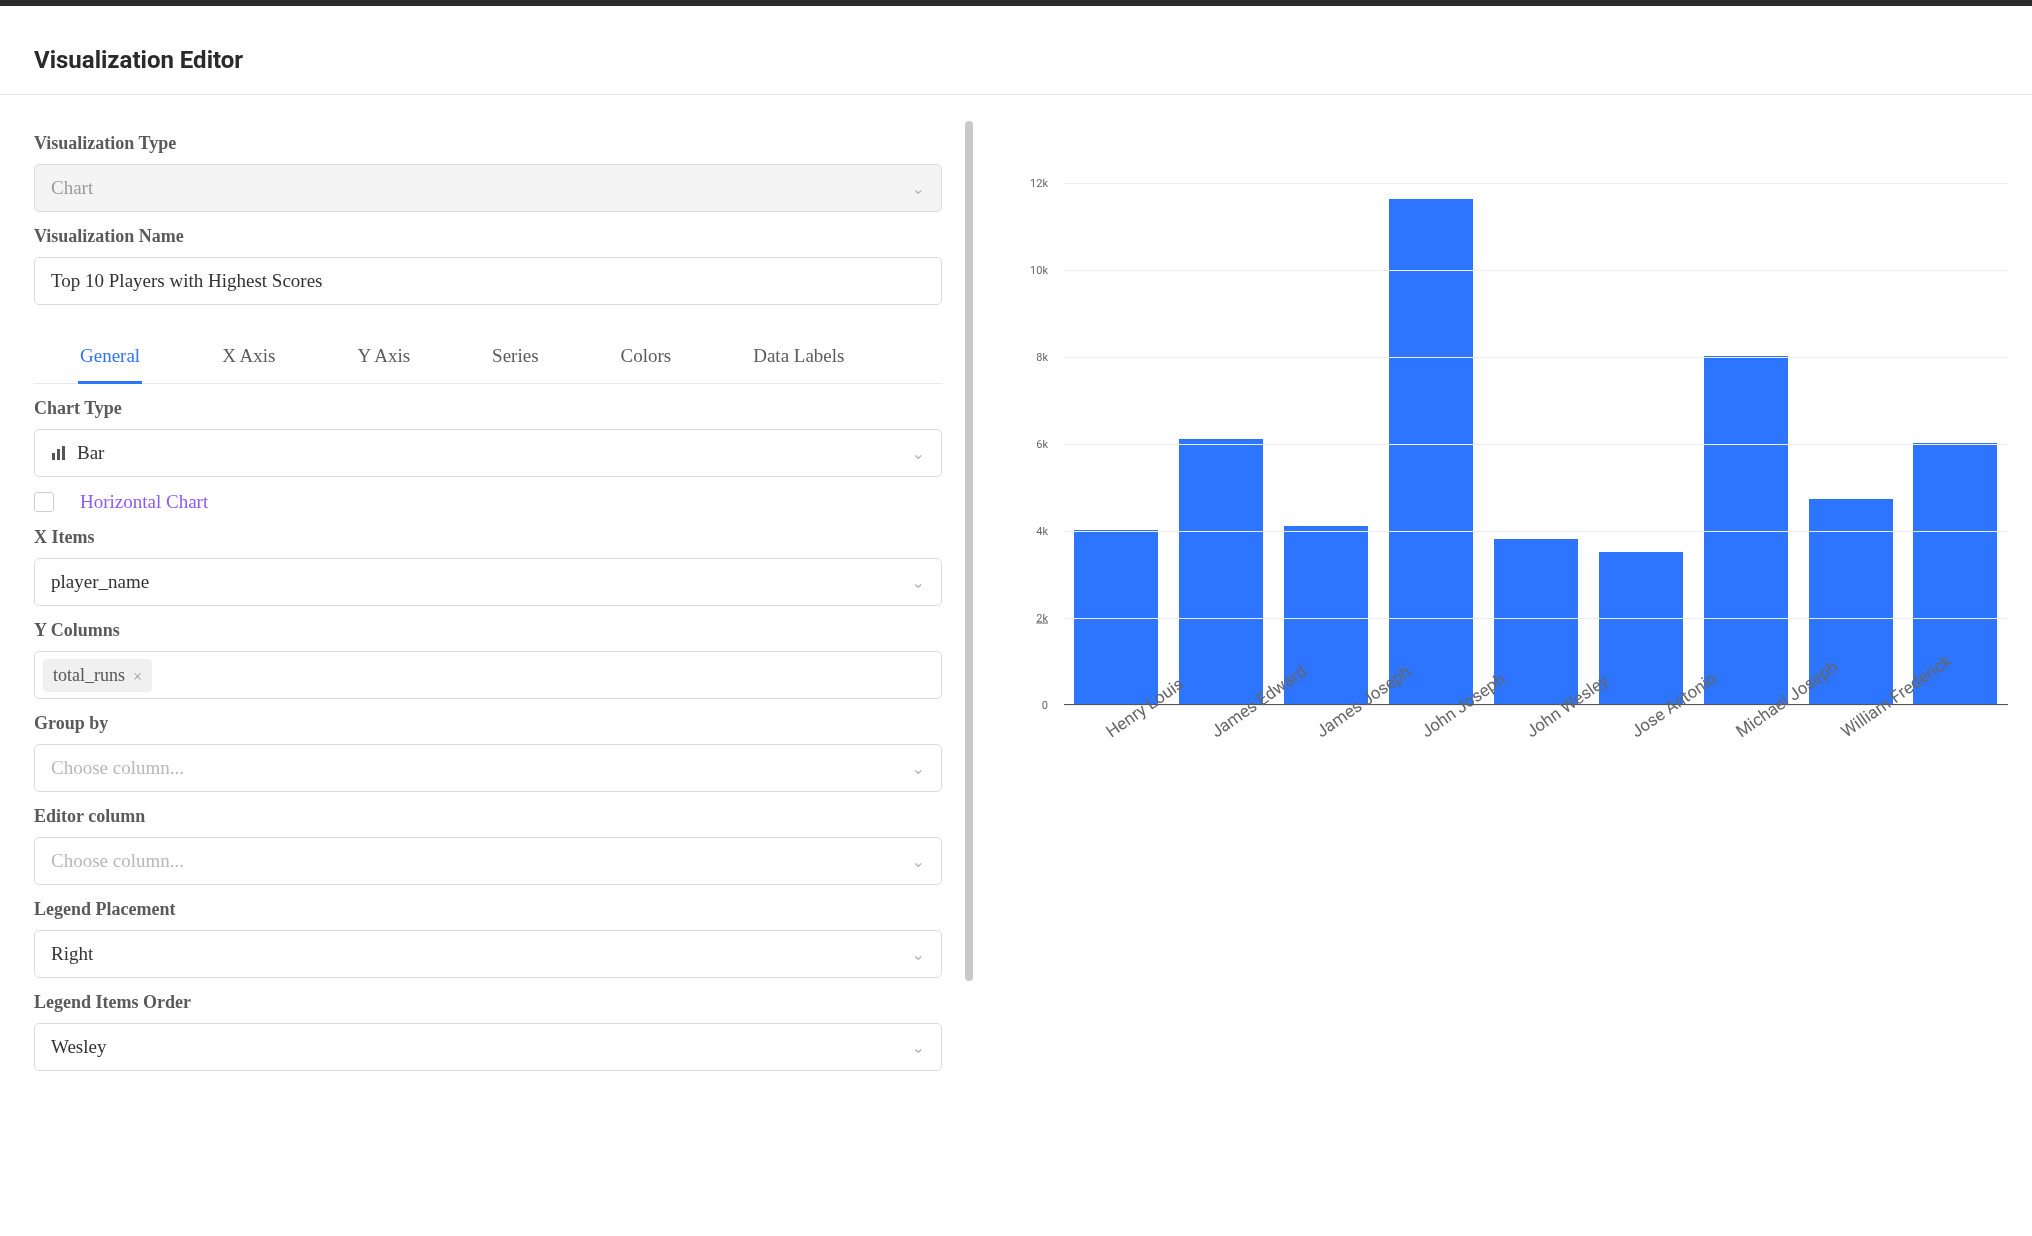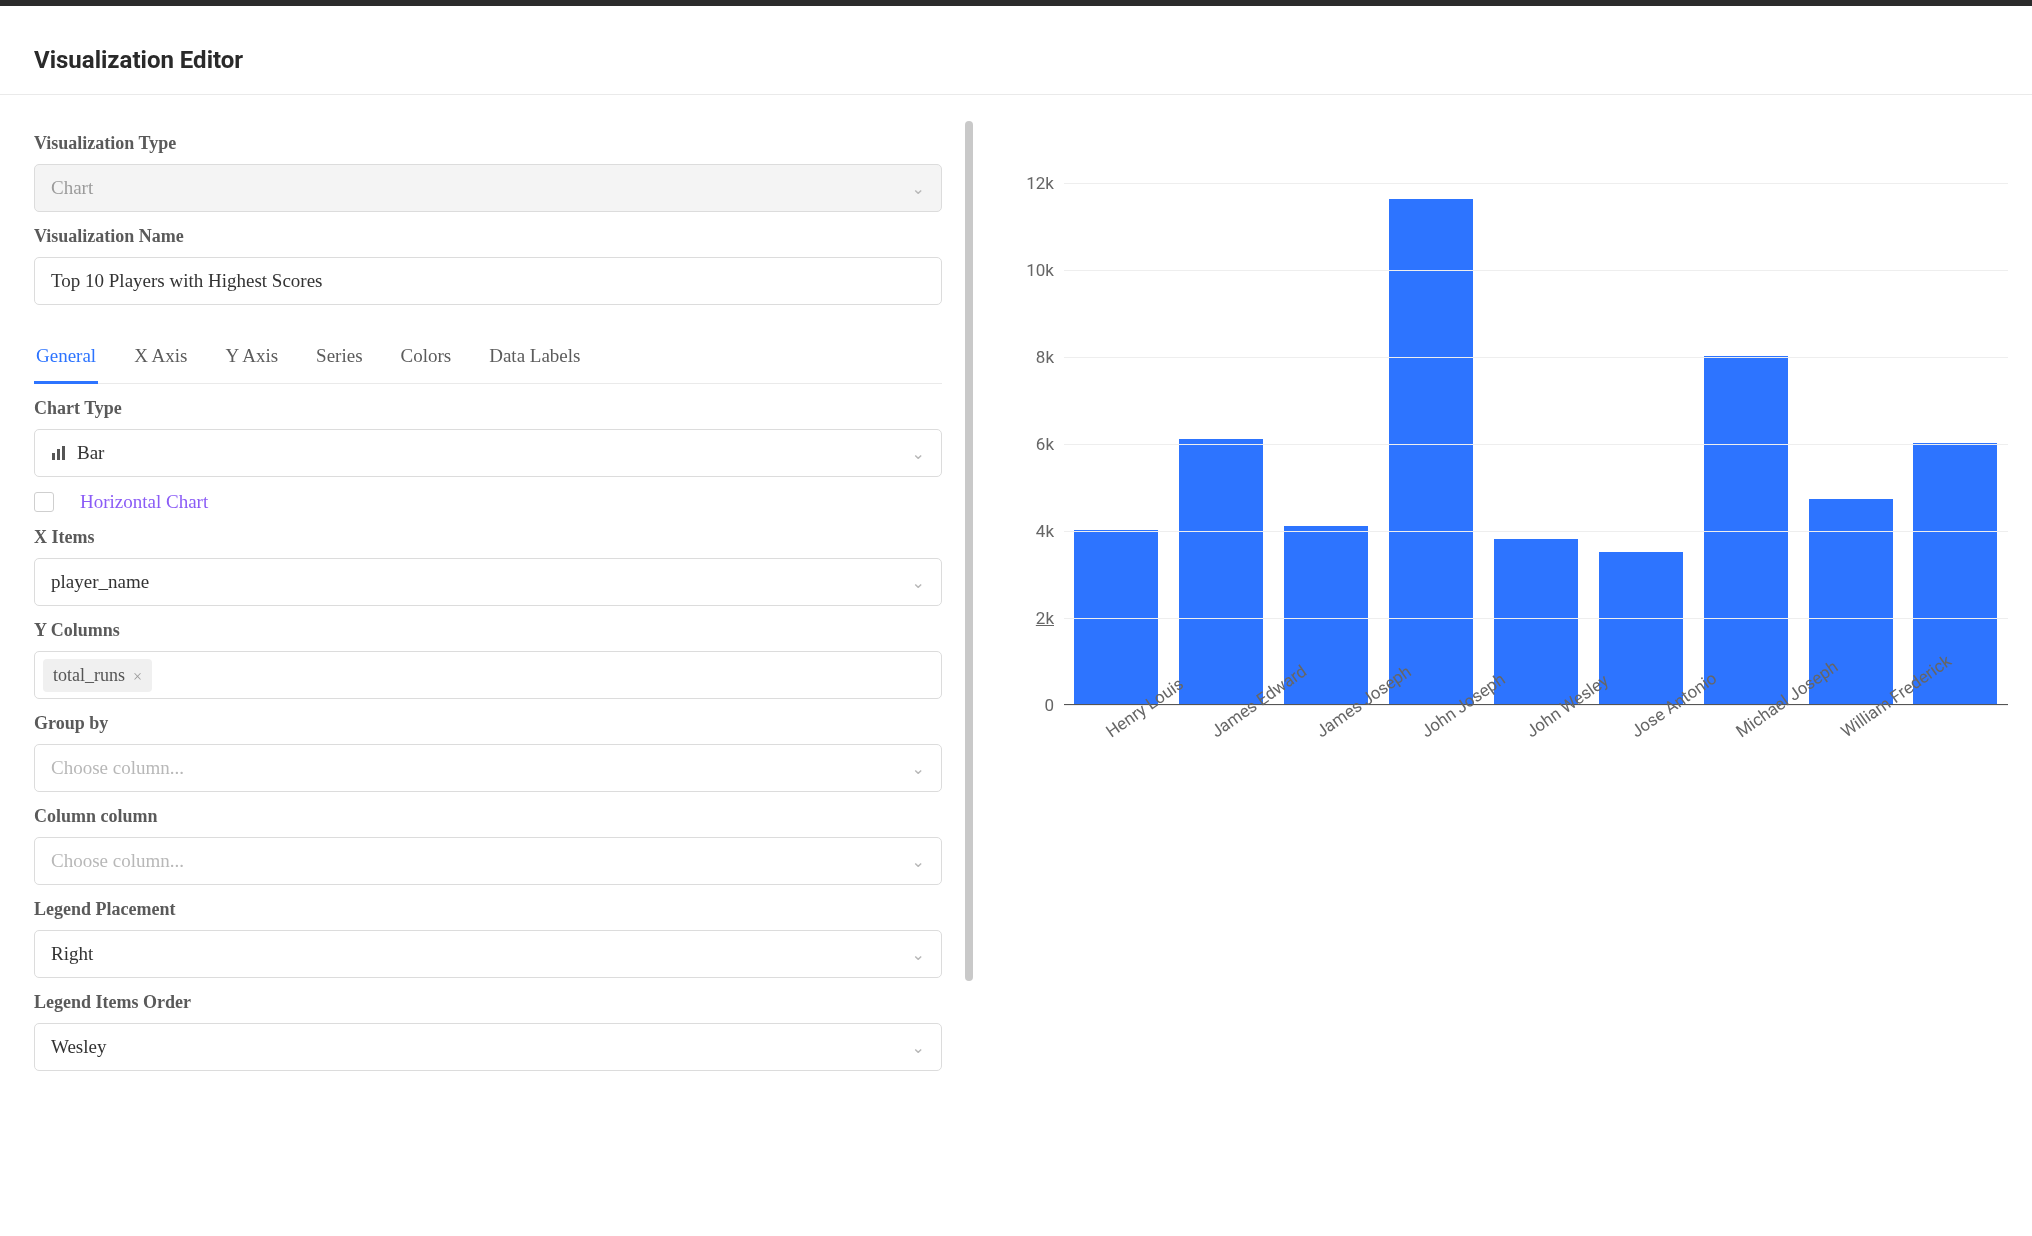--- a/index.html
+++ b/index.html
@@ -130,20 +130,21 @@
     margin: 30px 0 0 0;
     border-bottom: 1px solid #eaeaea;
     width: 908px;
   }
   .tab {
     padding: 10px 2px 16px 2px;
     font-size: 19px;
     color: #5c5c5c;
     cursor: pointer;
     position: relative;
+    margin-left: 44px;
   }
   .tab.active {
     color: #2d74ff;
   }
   .tab.active::after {
     content:"";
     position:absolute;
     left:0; right:0; bottom:-1px;
     height:3px;
     background:#2d74ff;
@@ -165,23 +166,23 @@
     left: 66px; right: 0; top: 0; bottom: 96px;
     border-bottom: 1.5px solid #555;
   }
   .grid-line {
     position:absolute;
     left:0; right:0;
     border-top: 1px solid #eee;
   }
   .y-tick {
     position:absolute;
-    right: 4px;
+    right: 10px;
     transform: translateY(-50%);
-    font-size: 17px;
+    font-size: 11px;
     color:#666;
   }
   .bars {
     position:absolute;
     left:0; right:0; bottom:0; top:0;
     display:flex;
     align-items:flex-end;
     justify-content:space-around;
   }
   .bar {
@@ -275,21 +276,21 @@
             <span class="x">×</span>
           </span>
         </div>
 
       <span class="form-label">Group by</span>
       <div class="control">
         <span class="placeholder">Choose column...</span>
         <span class="chev">⌄</span>
       </div>
 
-      <span class="form-label">Column column</span>
+      <span class="form-label">Editor column</span>
       <div class="control">
         <span class="placeholder">Choose column...</span>
         <span class="chev">⌄</span>
       </div>
 
       <span class="form-label">Legend Placement</span>
       <div class="control">
         <span>Right</span>
         <span class="chev">⌄</span>
       </div>

